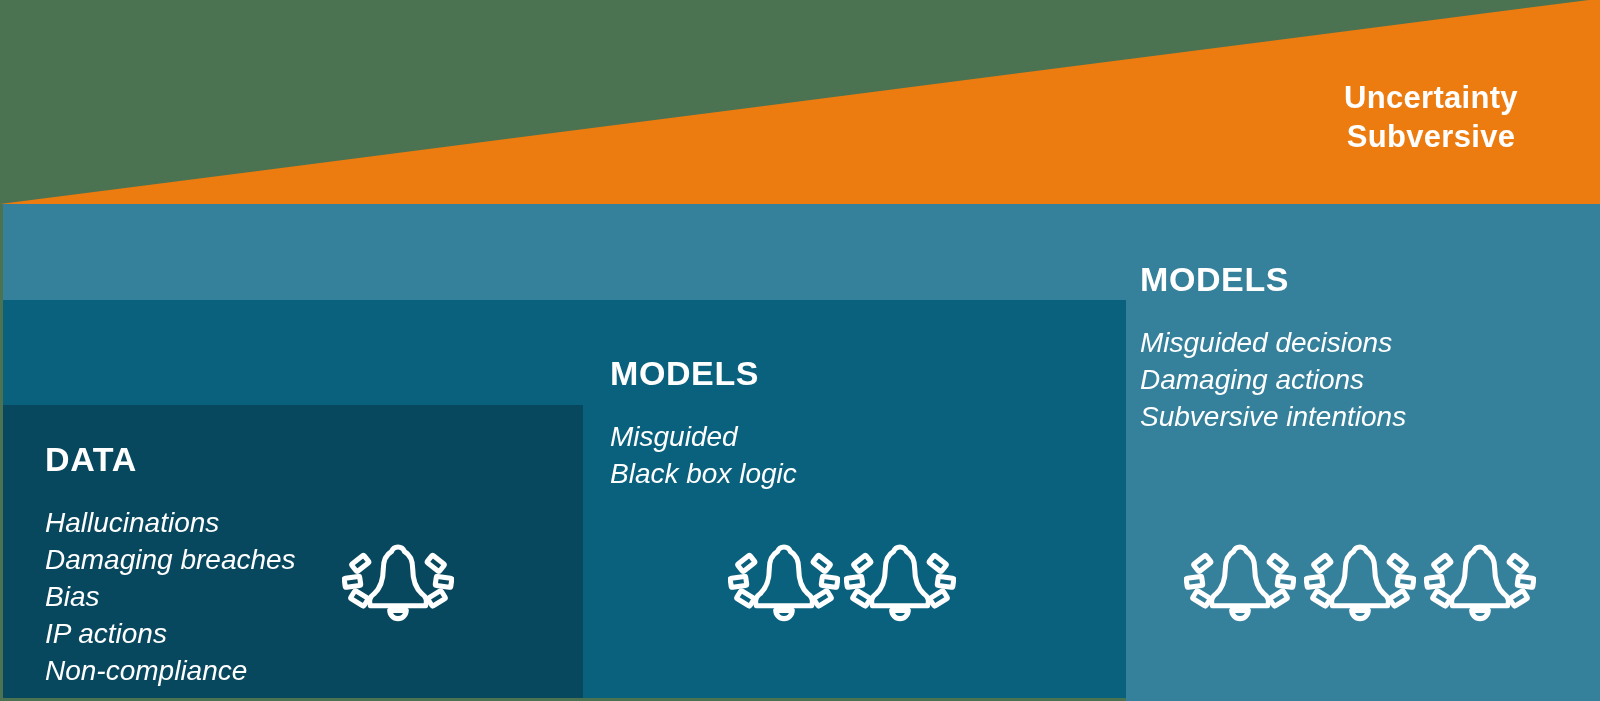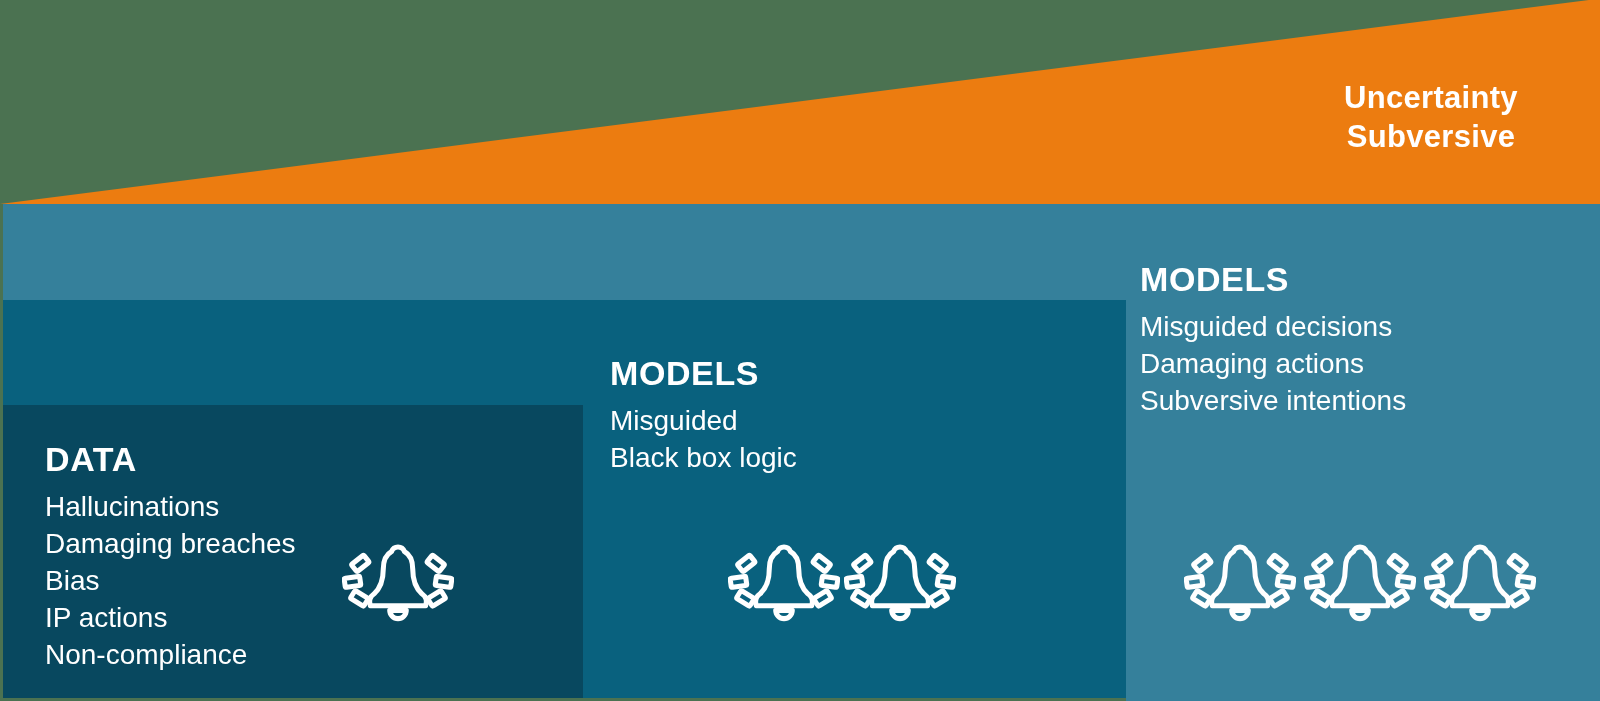--- a/index.html
+++ b/index.html
@@ -28,21 +28,21 @@
   
   #band-top    { left: 3px;    top: 204px; width: 1597px; height: 96px; }
   #panel-agents{ left: 1126px; top: 204px; width: 474px;  height: 497px; }
   #panel-models{ left: 3px;    top: 300px; width: 1123px; height: 398px; }
   #panel-data  { left: 3px;    top: 405px; width: 580px;  height: 293px; }
 
   .textblock .title {
     font-size: 34px; font-weight: 700; letter-spacing: 0.6px;
     line-height: 42px;
   }
-  .textblock .items { margin-top: 8px; }
+  .textblock .items { margin-top: 24px; font-style: italic; }
   .textblock .item  { font-size: 28px; font-weight: 400; line-height: 37px; }
 
   #text-data   { left: 45px;   top: 438px; }
   #text-models { left: 610px;  top: 352px; }
   #text-agents { left: 1140px; top: 258px; }
 
   .bellrow { display: flex; align-items: center; }
   #bells-data   { left: 342px;  top: 534px; gap: 6px; }
   #bells-models { left: 728px;  top: 534px; gap: 4px; }
   #bells-agents { left: 1184px; top: 534px; gap: 8px; }

